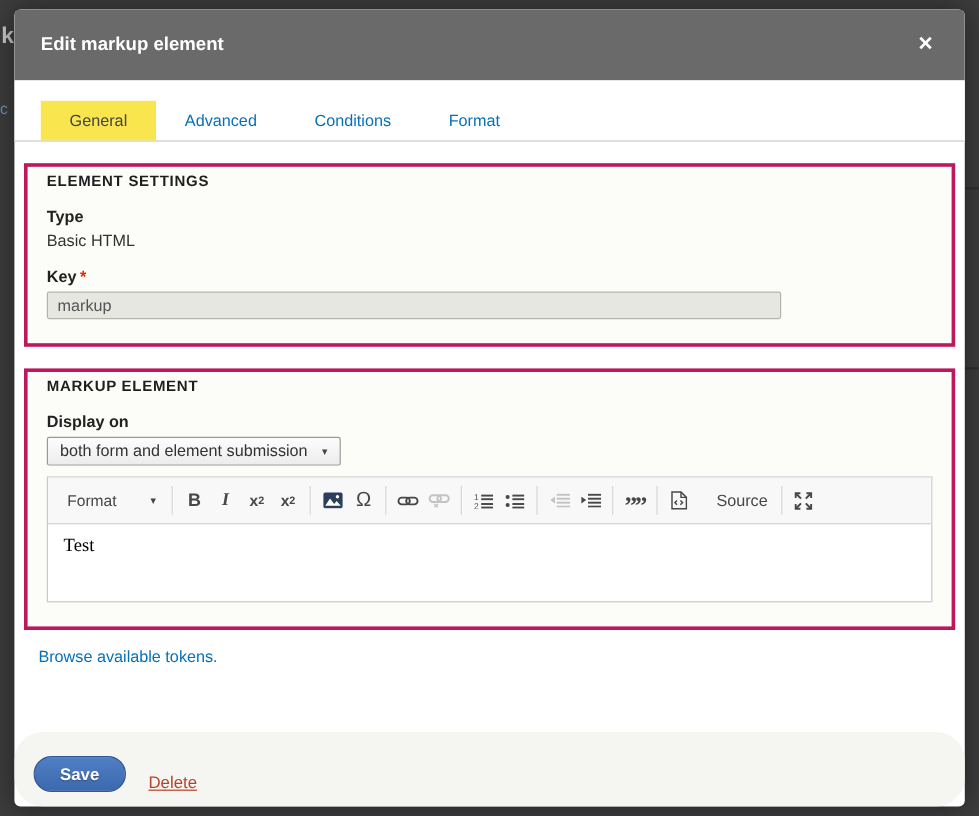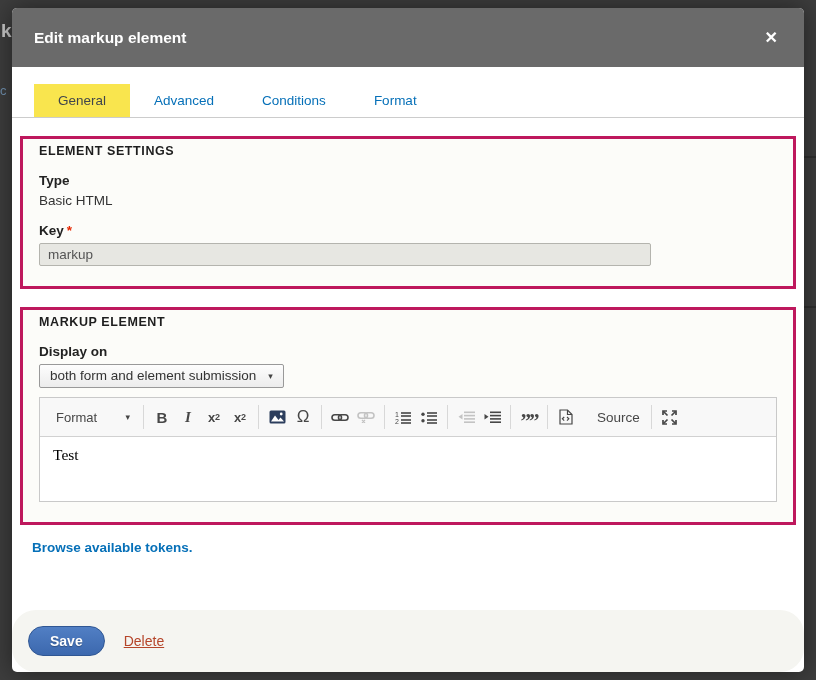--- a/index.html
+++ b/index.html
@@ -78,25 +78,25 @@
   .tb-script sub, .tb-script sup { font-size:9px; }
   .tb-omega { font-size:17px; }
   .tb-quote { font-family:"Liberation Serif", serif; font-weight:bold; font-size:21px; letter-spacing:-2px; padding-top:8px; }
   .tb-source { gap:24px; padding:0 6px; font-size:13.5px; color:#474747; }
   .tb-btn.disabled { color:#c3c3c3; cursor:default; }
   .editor-body {
     height:64px; padding:9px 13px; font-family:"Liberation Serif", serif; font-size:15.5px; color:#000;
     cursor:text;
   }
 
-  .tokens-link { display:inline-block; margin:15px 0 0 12px; font-size:13.5px; color:#0670b8; cursor:pointer;font-weight:bold; }
+  .tokens-link { display:inline-block; margin:15px 0 0 12px; font-size:13.5px; color:#0670b8; cursor:pointer; }
 
   .action-bar {
     position:absolute; left:0; right:0; bottom:0; height:62px; background:#f5f5f1;
-    display:flex; align-items:center; padding:0 16px; gap:19px;border-radius:24px;
+    display:flex; align-items:flex-end; padding:12px 16px; gap:19px;border-radius:24px;
   }
   .save-btn {
     border:1px solid #2f5693; border-radius:15px; padding:6px 21px;
     background:linear-gradient(#517fc4,#3c68ae); color:#fff; font-weight:bold; font-size:14px;
     font-family:"Liberation Sans", sans-serif; cursor:pointer; text-shadow:0 1px 1px rgba(0,0,0,.3);
   }
   .delete-link { color:#b5452a; font-size:14px; text-decoration:underline; cursor:pointer; }
 
   svg { display:block; }
 </style>

